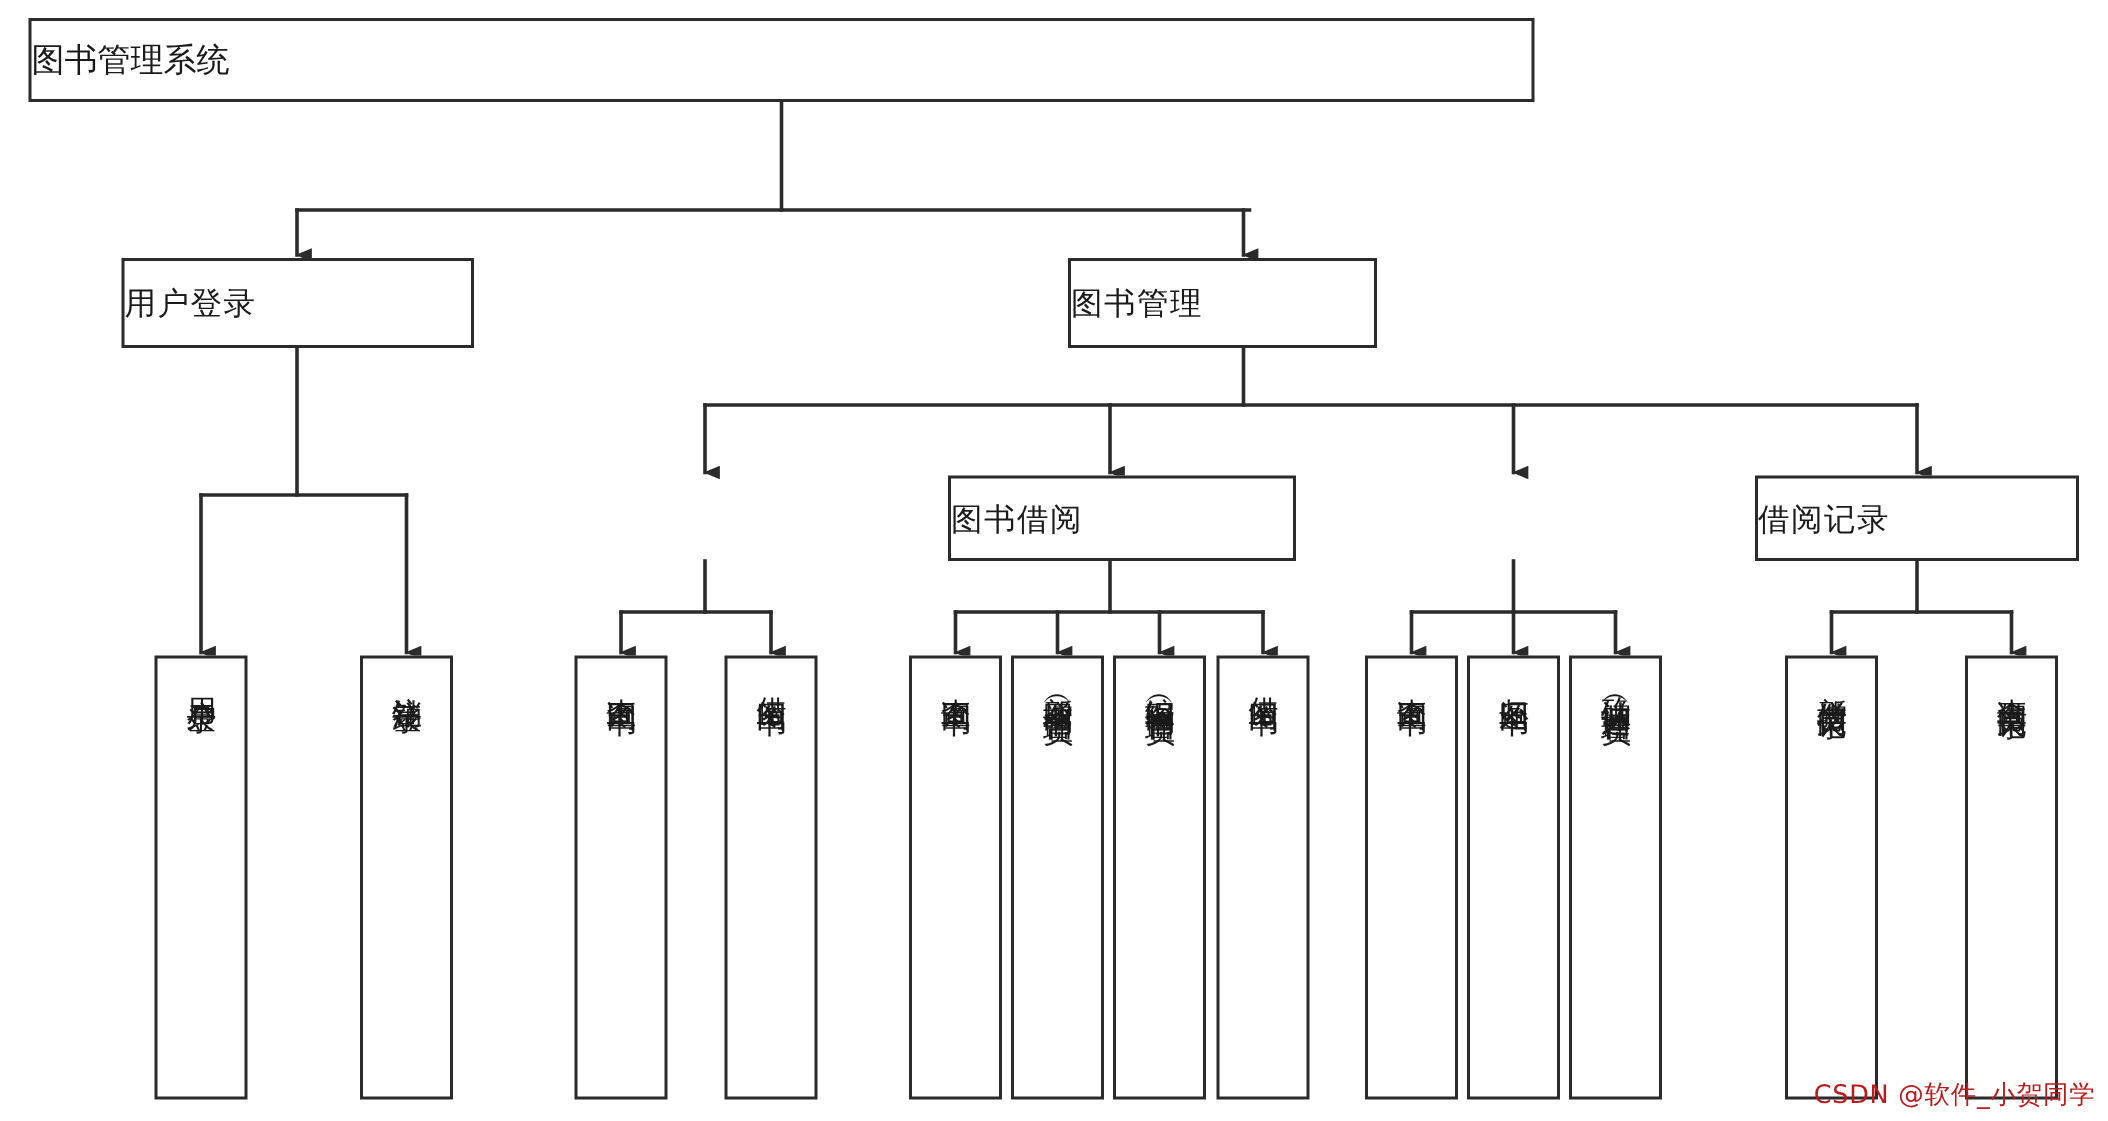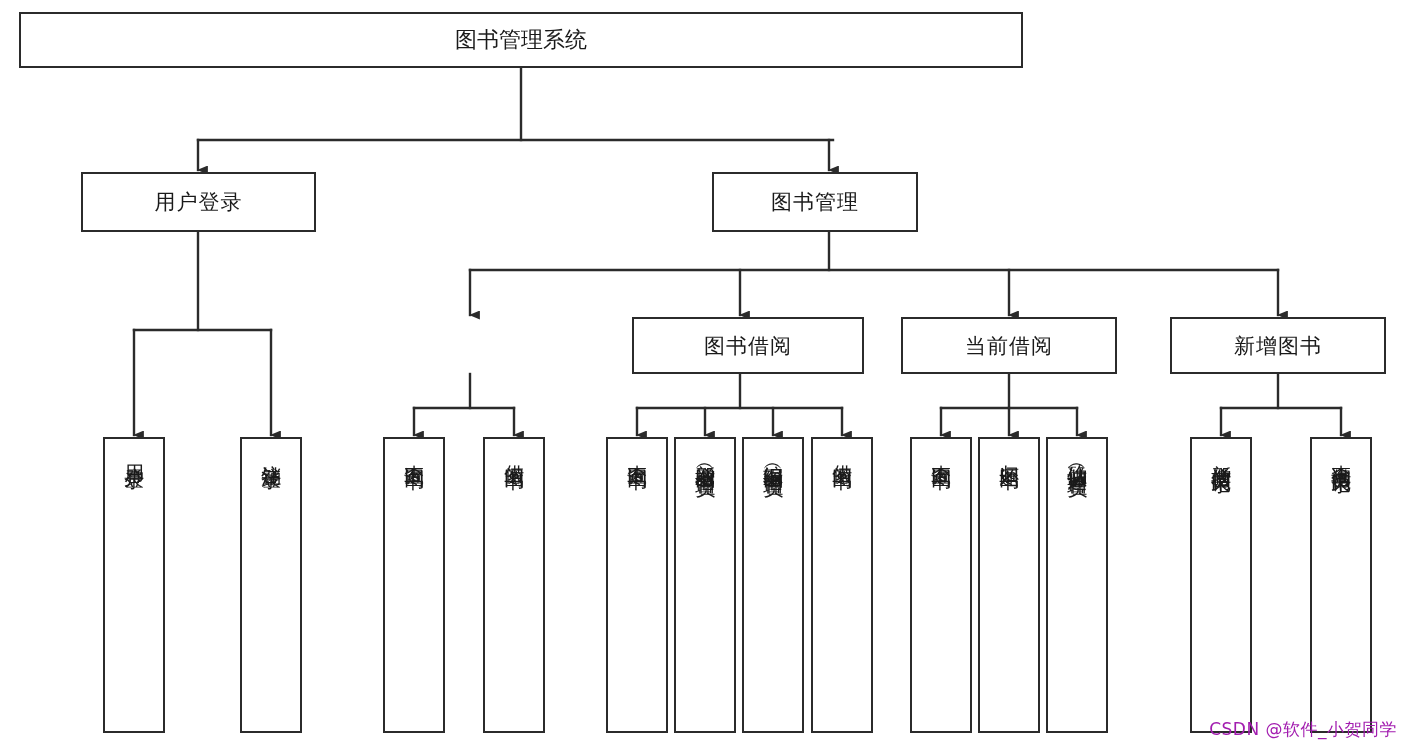--- a/index.html
+++ b/index.html
@@ -26,21 +26,21 @@
     height: 747px;
     pointer-events: none;
   }
   .node {
     position: absolute;
     box-sizing: border-box;
     background: #ffffff;
     border: 2px solid #2b2b2b;
     display: flex;
     align-items: center;
-    justify-content: center;
+    justify-content: flex-start;
     color: #1a1a1a;
   }
   .node.h {
     font-size: 21px;
     letter-spacing: 1px;
   }
   .node.root {
     font-size: 22px;
   }
   .node.leaf {
@@ -55,21 +55,21 @@
     line-height: 1.18;
     letter-spacing: 2px;
     white-space: nowrap;
     color: #1a1a1a;
   }
   .watermark {
     position: absolute;
     right: 8px;
     bottom: 6px;
     font-size: 17px;
-    color: #a21caf;
+    color: #b91c1c;
     letter-spacing: 0.5px;
     white-space: nowrap;
   }
 </style>
 </head>
 <body>
 
 <div id="canvas">
 
   <svg class="wires" viewBox="0 0 1405 747" xmlns="http://www.w3.org/2000/svg">
@@ -131,25 +131,22 @@
   <div class="node h" style="left:81px; top:172px; width:235px; height:60px;">
     <span>用户登录</span>
   </div>
   <div class="node h" style="left:712px; top:172px; width:206px; height:60px;">
     <span>图书管理</span>
   </div>
 
   <div class="node h" style="left:632px; top:317px; width:232px; height:57px;">
     <span>图书借阅</span>
   </div>
-  <div class="node h" style="left:901px; top:317px; width:216px; height:57px;">
-    <span>当前借阅</span>
-  </div>
   <div class="node h" style="left:1170px; top:317px; width:216px; height:57px;">
-    <span>新增图书</span>
+    <span>借阅记录</span>
   </div>
 
   <div class="node leaf" style="left:103px; top:437px; width:62px; height:296px;">
     <span class="vtext">用户登录</span>
   </div>
   <div class="node leaf" style="left:240px; top:437px; width:62px; height:296px;">
     <span class="vtext">注销登录</span>
   </div>
 
   <div class="node leaf" style="left:383px; top:437px; width:62px; height:296px;">

